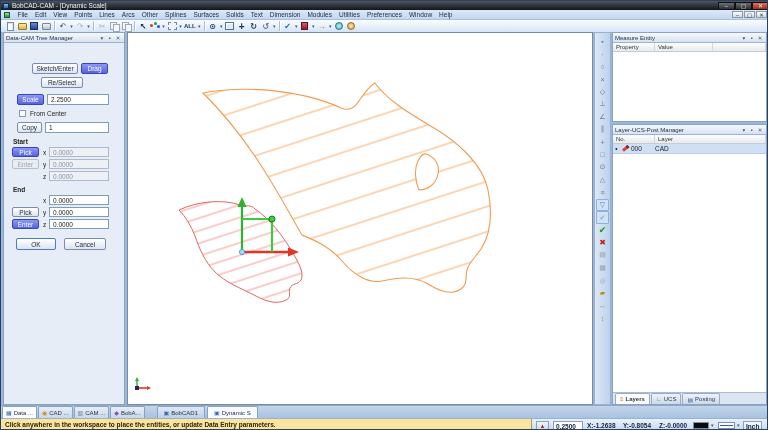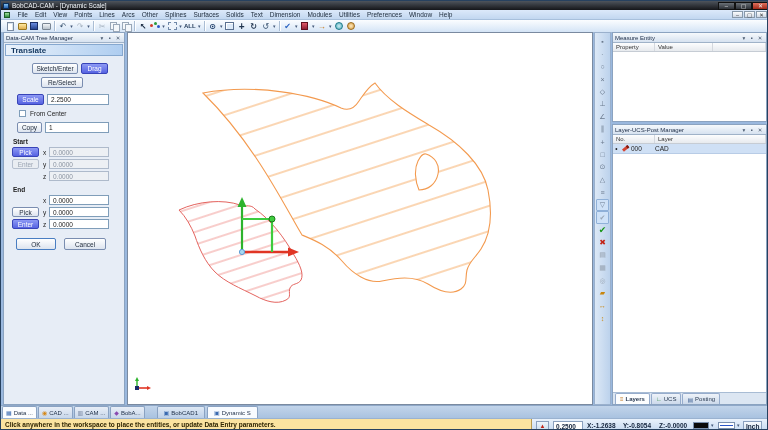--- a/index.html
+++ b/index.html
@@ -212,21 +212,20 @@
       </span>
   </div>
 
   <div id="treepanel" class="abs">
     <div class="panel-caption">
       <span class="cap-t">Data-CAM Tree Manager</span>
       <span class="capb">▾</span>
       <span class="capb">▪</span>
       <span class="capb">✕</span>
     </div>
-    <div id="translate-header">Translate</div>
 
     <span class="btn" style="left:28px;top:30px;width:46px;">Sketch/Enter</span>
     <span class="btn blue" style="left:77px;top:30px;width:27px;">Drag</span>
     <span class="btn" style="left:37px;top:44px;width:42px;">Re/Select</span>
 
     <span class="btn blue" style="left:13px;top:61px;width:27px;">Scale</span>
     <span class="fld" style="left:43px;top:61px;width:62px;">2.2500</span>
 
     <span class="cbx" style="left:15px;top:77px;"></span>
     <span class="flabel" style="left:26px;top:77px;">From Center</span>

